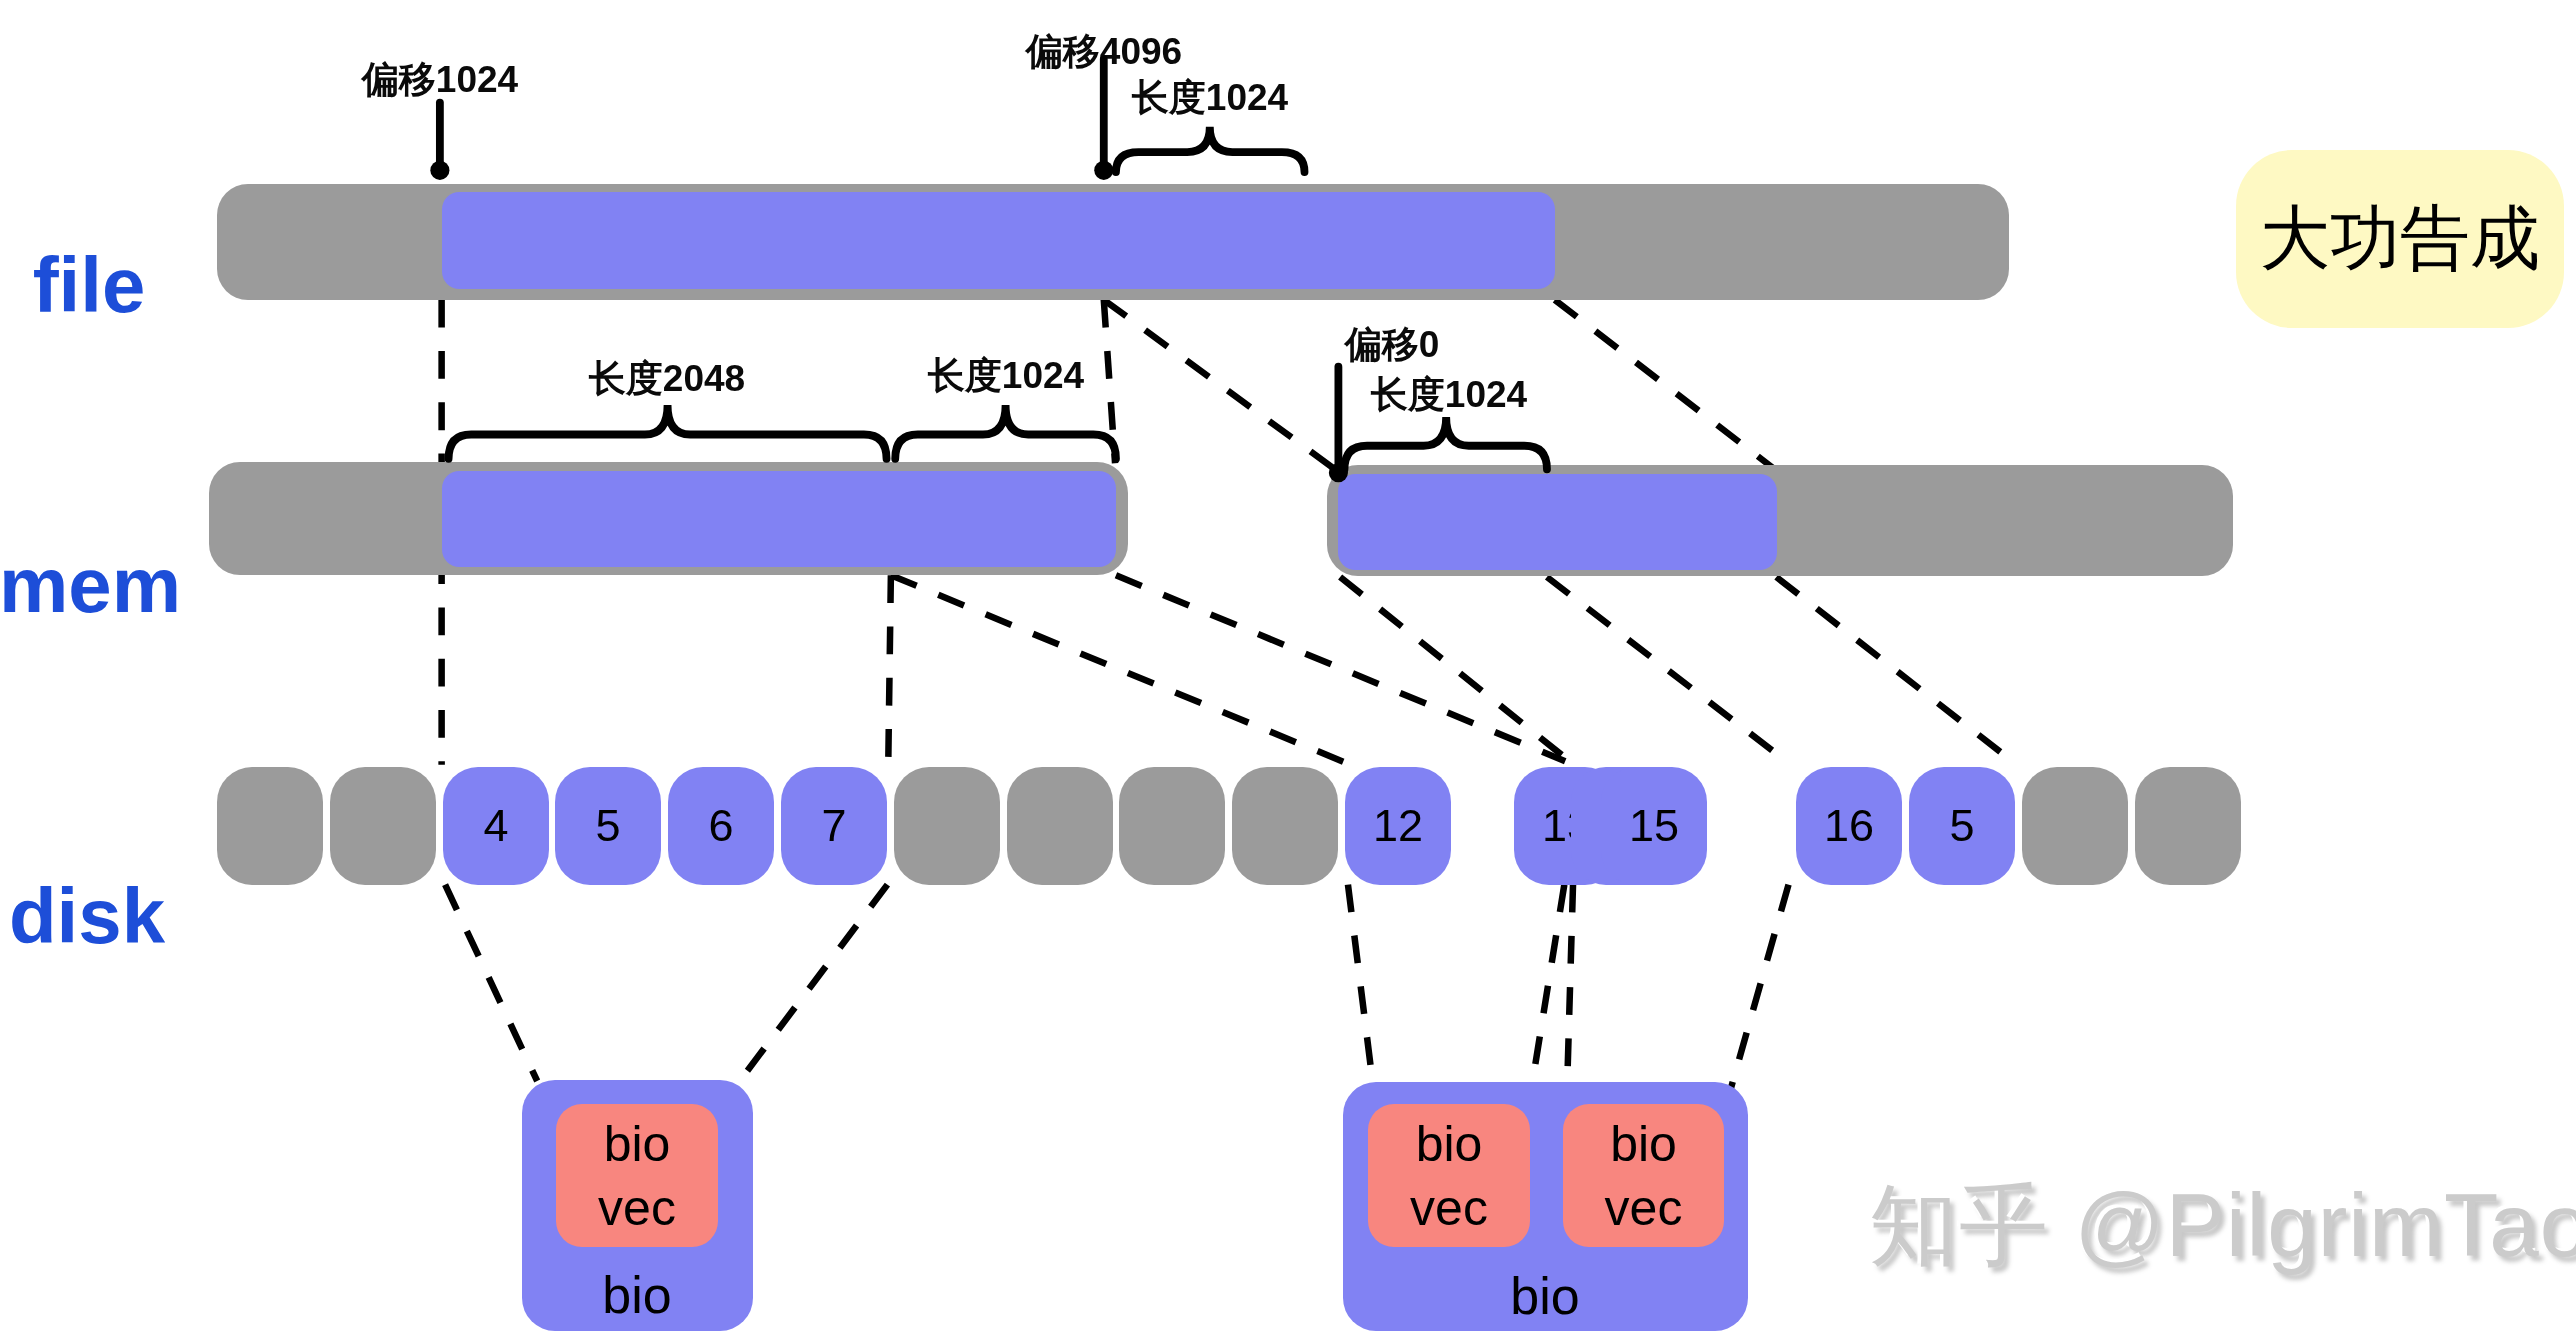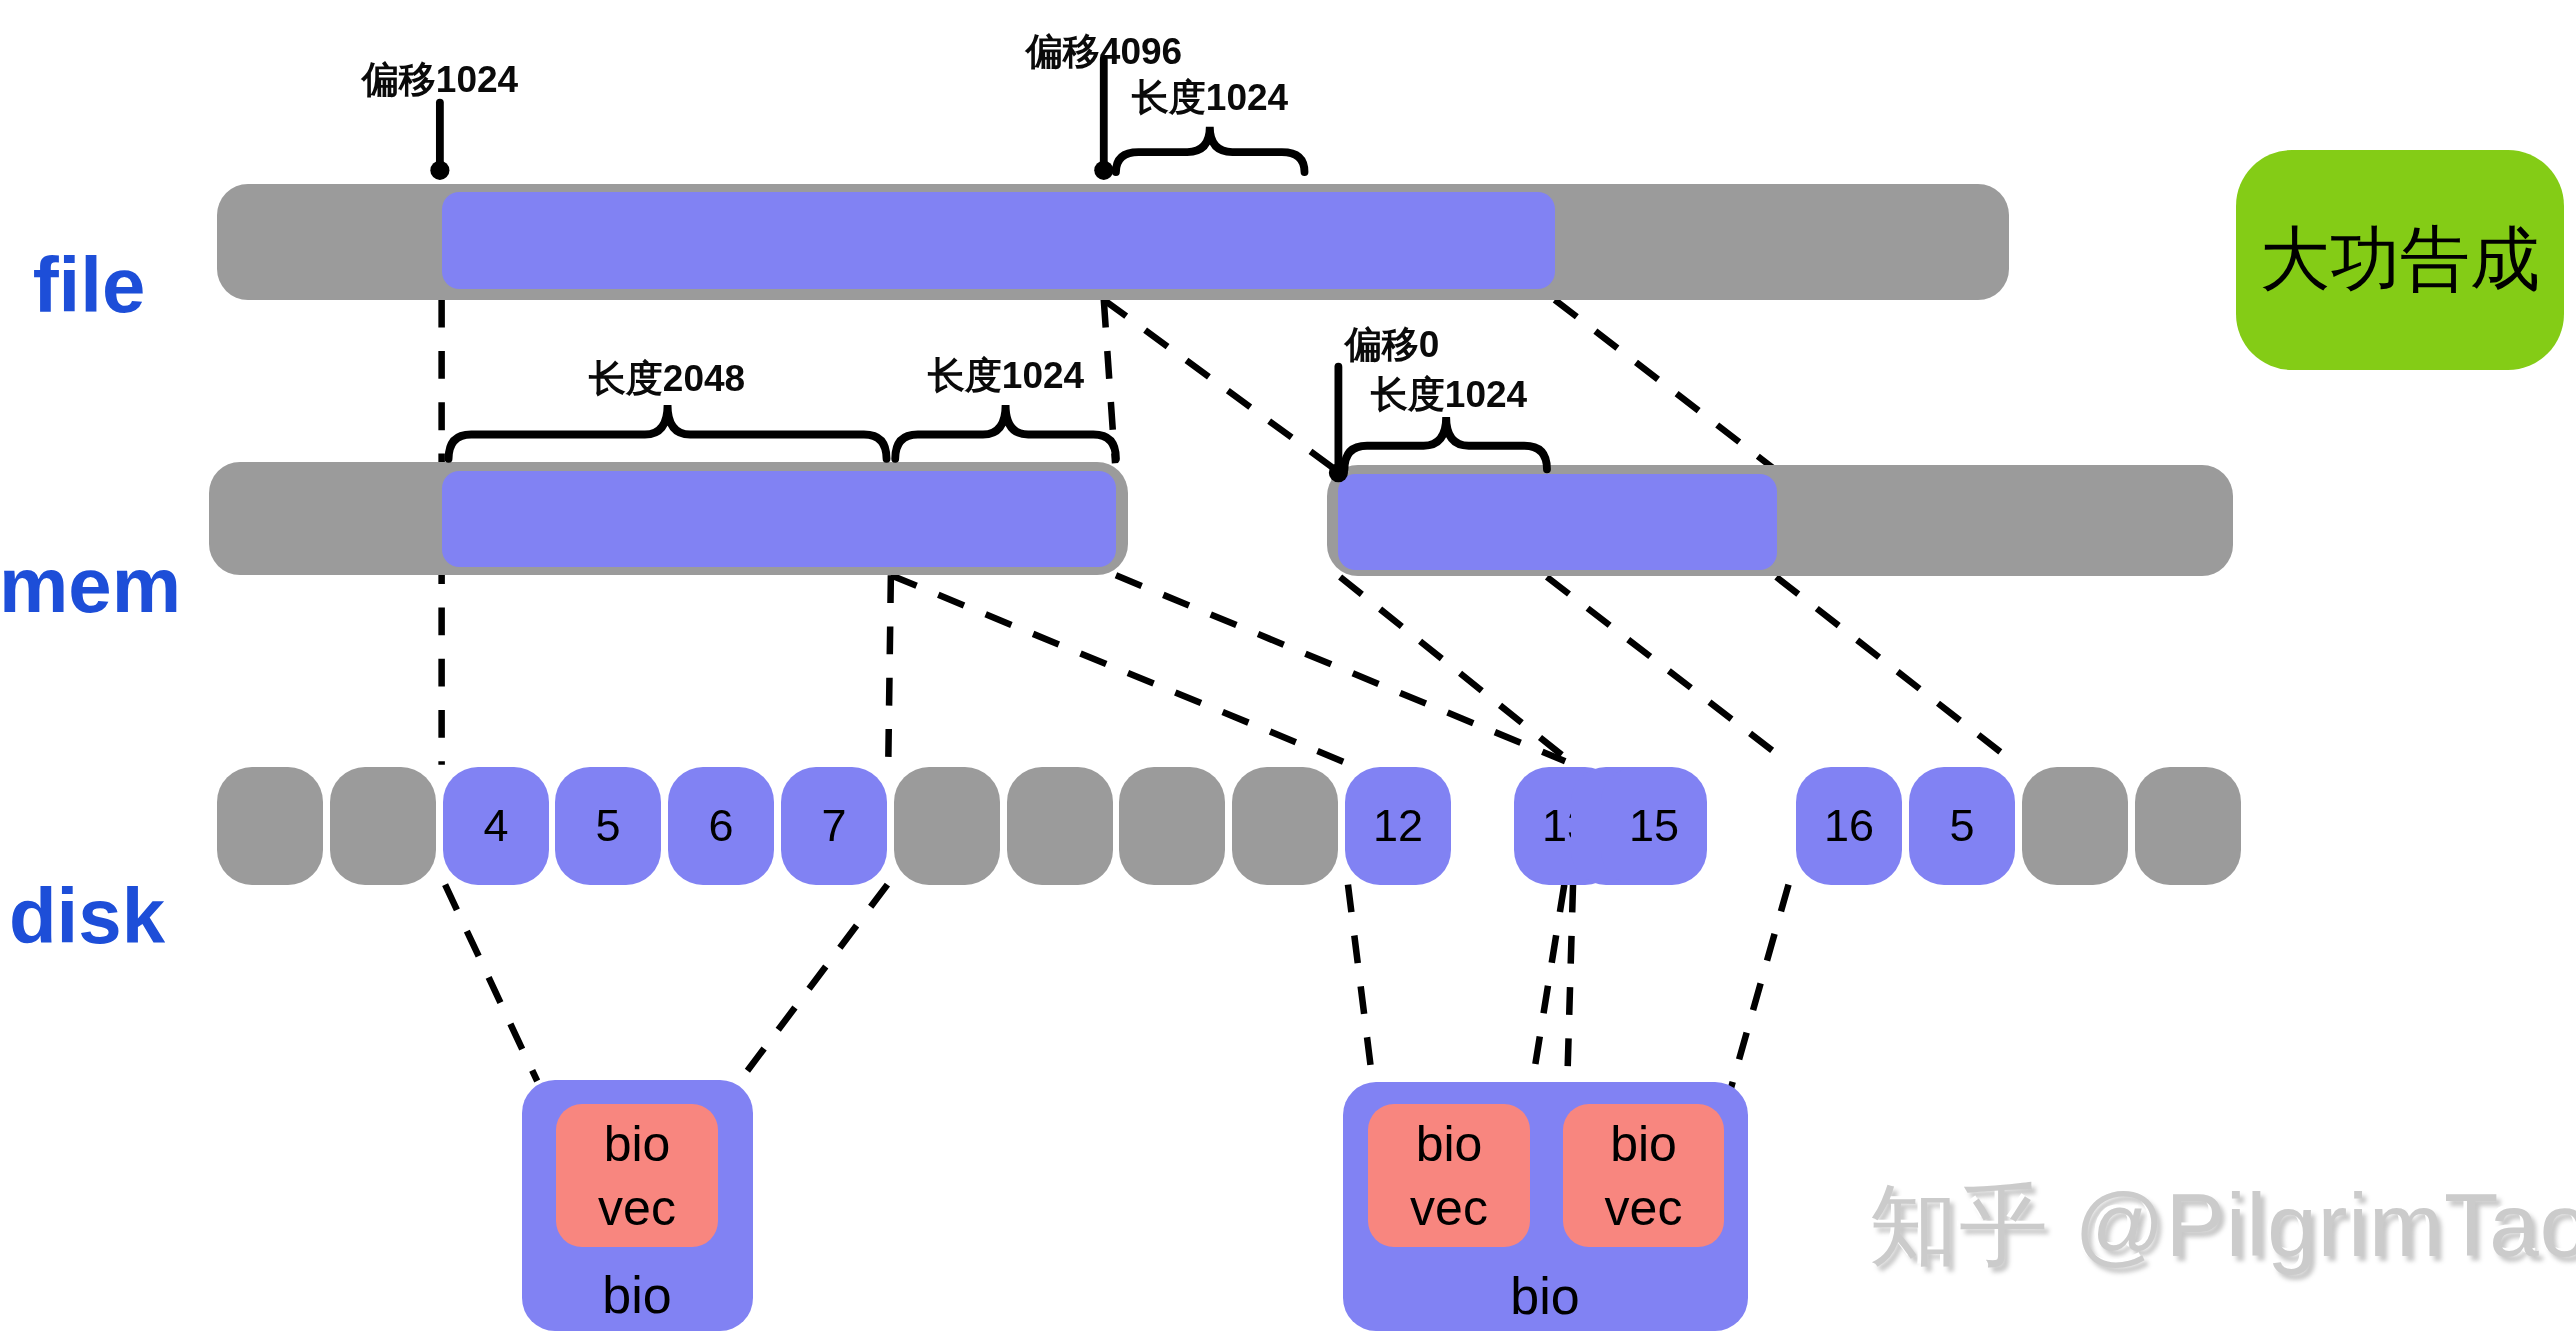--- a/index.html
+++ b/index.html
@@ -28,22 +28,22 @@
   .vecbox{
     position:absolute;background:#F8867F;border-radius:26px;
     display:flex;flex-direction:column;align-items:center;justify-content:center;
     font-size:50px;font-weight:500;color:#000;line-height:1.28;
   }
   .biolbl{
     position:absolute;transform:translateX(-50%);
     font-size:52px;font-weight:500;color:#000;white-space:nowrap;
   }
   .badge{
-    position:absolute;left:2236px;top:150px;width:328px;height:220px;border-radius:56px;
-    background:#84cc16;display:flex;align-items:center;justify-content:center;
+    position:absolute;left:2236px;top:150px;width:328px;height:178px;border-radius:56px;
+    background:#fef9c3;display:flex;align-items:center;justify-content:center;
     font-size:70px;font-weight:500;color:#000;white-space:nowrap;
   }
   .watermark{
     position:absolute;left:1869px;top:1166px;
     font-size:89px;font-weight:500;color:#cbcbcb;white-space:nowrap;letter-spacing:0.9px;
     text-shadow:-3.5px -3.5px 0 #ffffff, 4.3px 5.2px 4.3px rgba(130,130,130,0.45);
   }
 </style>
 </head>
 <body>

